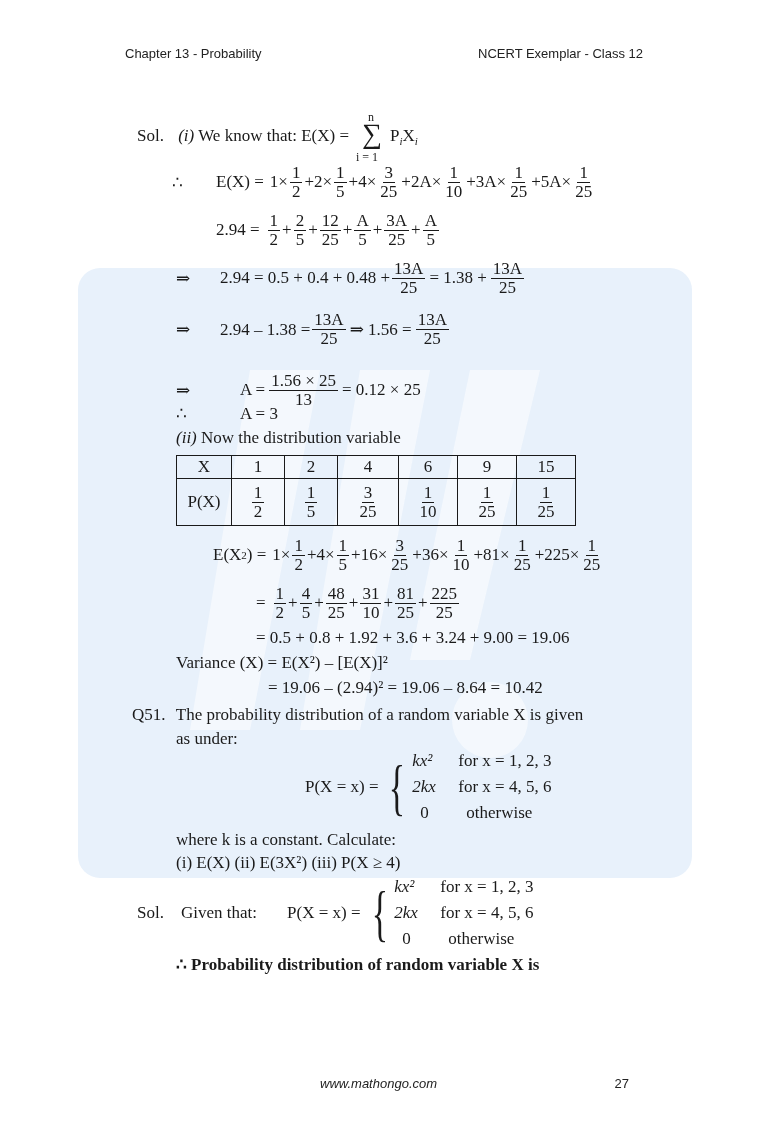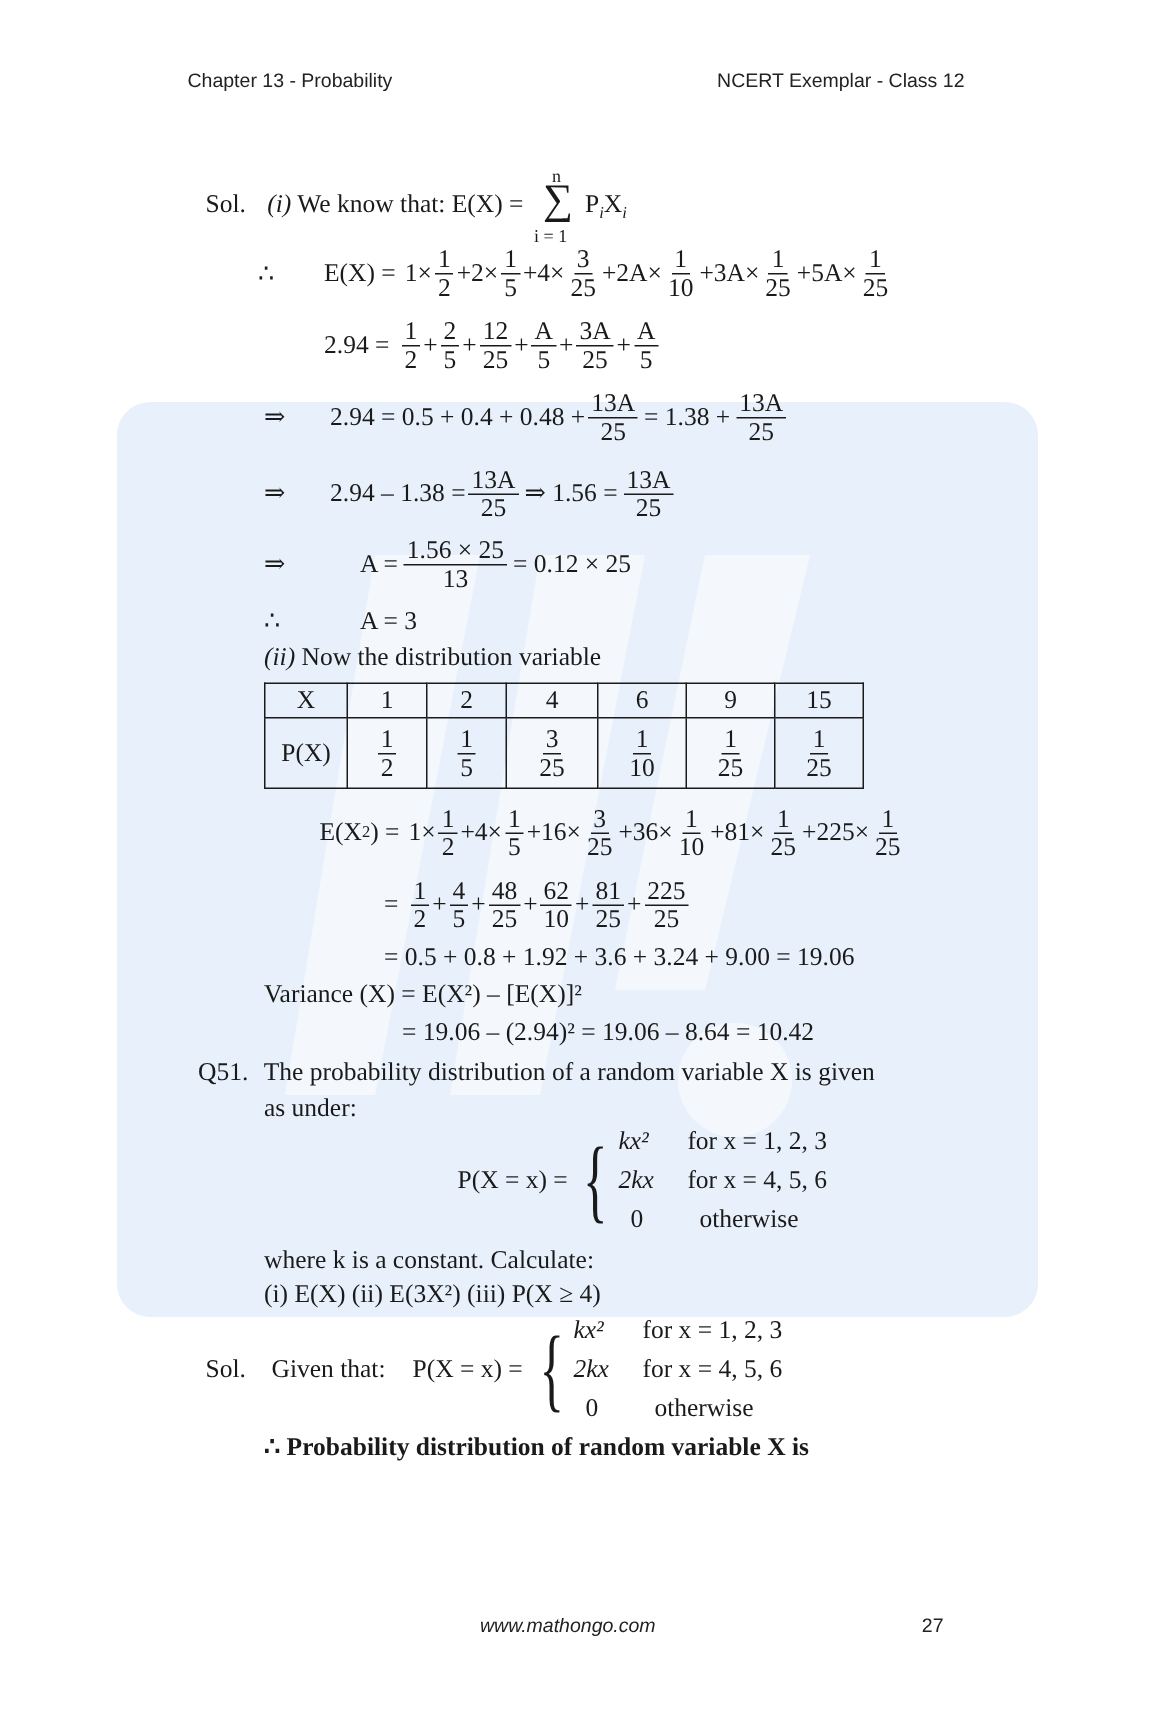--- a/index.html
+++ b/index.html
@@ -173,21 +173,21 @@
   <span style="margin:11px 2px;">⇒ 1.56 =</span>
   <span class="frac">
       <span class="num">13A</span>
       <span class="den">25</span>
     </span>
 </div>
 
 <div class="abs row" style="left:176px; top:356px;">
   <span style="width:64px;">⇒</span>
   <span>A =</span>
-  <span class="frac" style="margin:2px 4px;">
+  <span class="frac" style="margin:16px 4px;">
       <span class="num">1.56 × 25</span>
       <span class="den">13</span>
     </span>
   <span>= 0.12 × 25</span>
 </div>
 
 <div class="abs row" style="left:176px; top:403px;">
   <span style="width:64px;">∴</span>
   <span>A = 3</span>
 </div>
@@ -289,21 +289,21 @@
         <span class="num">4</span>
         <span class="den">5</span>
       </span>
       <span>+</span>
       <span class="frac">
         <span class="num">48</span>
         <span class="den">25</span>
       </span>
       <span>+</span>
       <span class="frac">
-        <span class="num">62</span>
+        <span class="num">31</span>
         <span class="den">10</span>
       </span>
       <span>+</span>
       <span class="frac">
         <span class="num">81</span>
         <span class="den">25</span>
       </span>
       <span>+</span>
       <span class="frac">
         <span class="num">225</span>
@@ -340,21 +340,21 @@
     </span>
 </div>
 
 <div class="abs" style="left:176px; top:830px;">
   <span>where k is a constant. Calculate:</span>
 </div>
 <div class="abs" style="left:176px; top:853px;">(i) E(X) (ii) E(3X²) (iii) P(X ≥ 4)</div>
 
 <div class="abs row" style="left:137px; top:874px;">
   <span class="b" style="width:44px;">Sol.</span>
-  <span style="margin-right:18px;">Given that:</span>
+  <span style="margin-right:30px;">Given that:</span>
   <span style="margin-right:4px;">P(X = x) =</span>
   <span class="brace">{</span>
   <span class="cases" id="sol2cases">
       <div class="c">
         <span class="l i">kx²</span>
         <span>for x = 1, 2, 3</span>
       </div>
       <div class="c">
         <span class="l i">2kx</span>
         <span>for x = 4, 5, 6</span>

